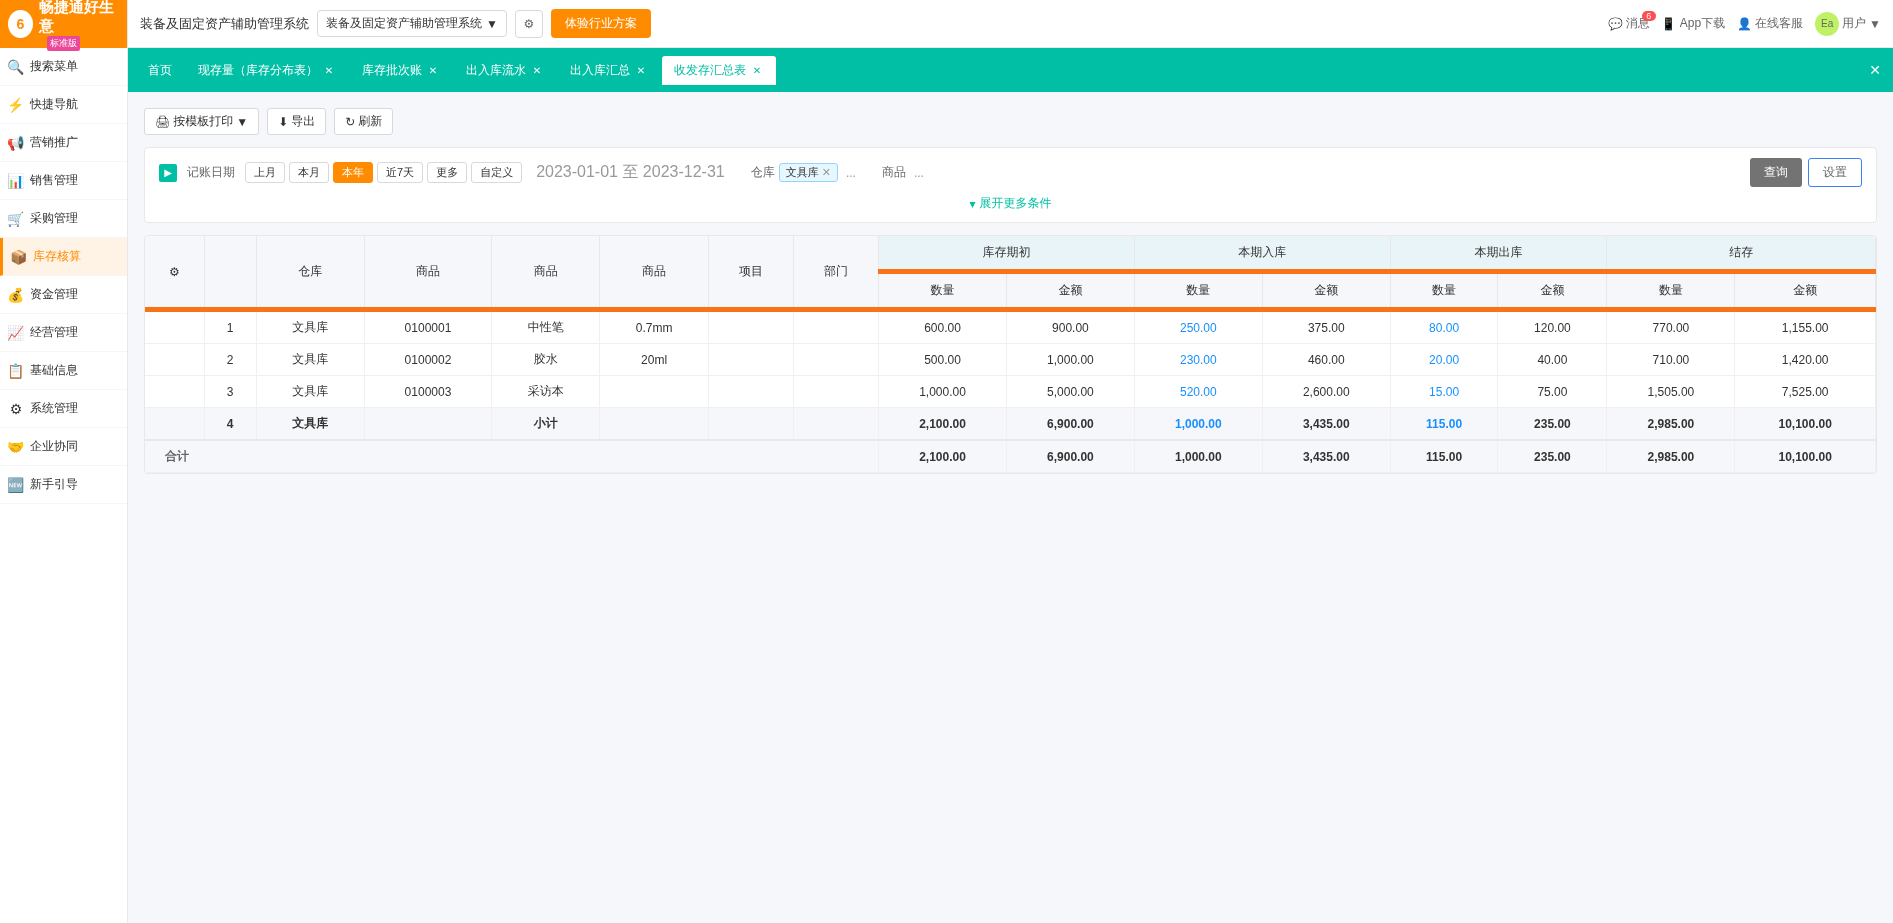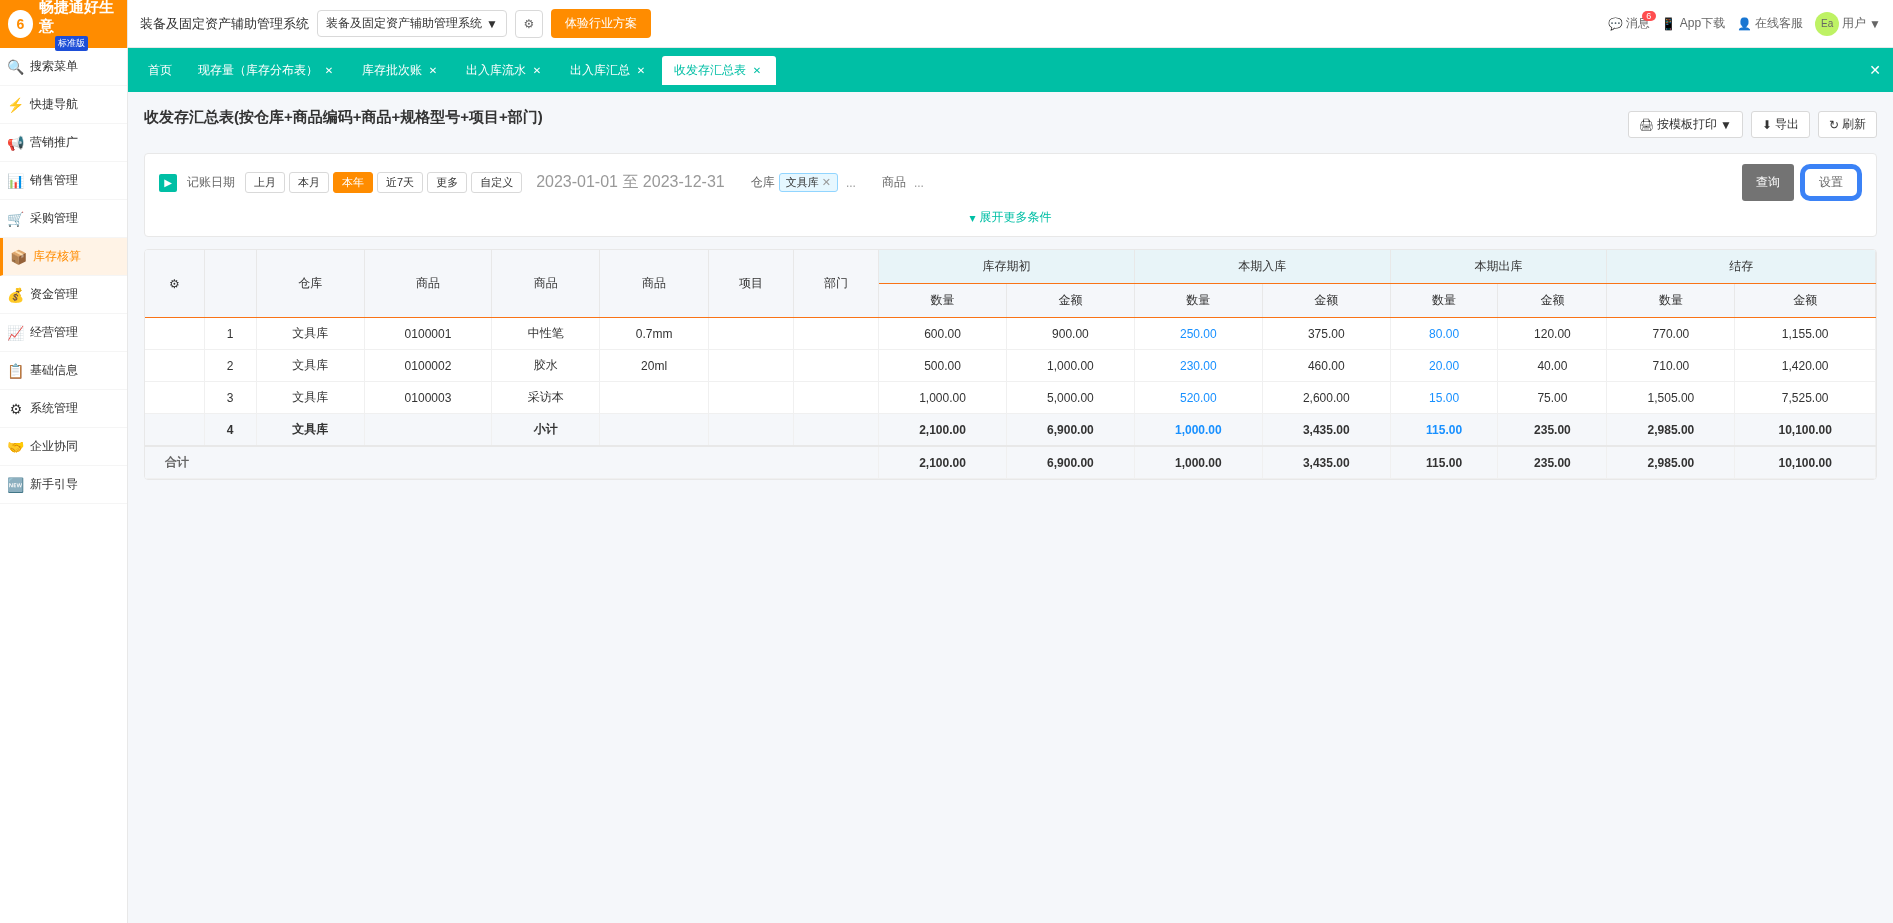--- a/index.html
+++ b/index.html
@@ -2,21 +2,21 @@
 <html><head>
   <meta charset="utf-8">
   <style>
     * { margin: 0; padding: 0; box-sizing: border-box; }
     body { font-family: 'Microsoft YaHei', sans-serif; font-size: 12px; background: #f5f5f5; display: flex; height: 923px; overflow: hidden; }
 
     
     .sidebar { width: 128px; background: #fff; border-right: 1px solid #e8e8e8; display: flex; flex-direction: column; flex-shrink: 0; }
     .sidebar-logo { background: #ff8c00; padding: 10px 8px; display: flex; align-items: center; gap: 6px; height: 48px; }
     .sidebar-logo-icon { width: 28px; height: 28px; background: #fff; border-radius: 50%; display: flex; align-items: center; justify-content: center; color: #ff8c00; font-weight: bold; font-size: 14px; }
-    .sidebar-logo-badge { background: #1d4ed8; color: #fff; font-size: 9px; padding: 1px 3px; border-radius: 2px; margin-left: 16px; }
+    .sidebar-logo-badge { background: #ec4899; color: #fff; font-size: 9px; padding: 1px 3px; border-radius: 2px; margin-left: 8px; }
     .sidebar-item { padding: 10px 8px; display: flex; align-items: center; gap: 6px; cursor: pointer; color: #333; font-size: 12px; border-bottom: 1px solid #f5f5f5; }
     .sidebar-item.active { background: #fff3e6; color: #ff8c00; border-left: 3px solid #ff8c00; }
     .sidebar-item-icon { width: 16px; height: 16px; display: flex; align-items: center; justify-content: center; font-size: 14px; }
 
     
     .main { flex: 1; display: flex; flex-direction: column; overflow: hidden; }
 
     
     .topbar { height: 48px; background: #fff; border-bottom: 1px solid #e8e8e8; display: flex; align-items: center; padding: 16px 12px; gap: 8px; justify-content: space-between; }
     .topbar-left { display: flex; align-items: center; gap: 8px; }
@@ -47,28 +47,28 @@
     .filter-btn { padding: 2px 8px; border: 1px solid #d9d9d9; border-radius: 3px; cursor: pointer; font-size: 11px; color: #333; background: #fff; }
     .filter-btn.active { background: #ff8c00; color: #fff; border-color: #ff8c00; }
     .filter-date-range { color: #999; font-size: 16px; margin-left: 4px; }
     .filter-warehouse { display: flex; align-items: center; gap: 4px; margin-left: 16px; }
     .filter-tag { background: #e6f7ff; border: 1px solid #91d5ff; border-radius: 3px; padding: 1px 6px; display: flex; align-items: center; gap: 3px; font-size: 11px; color: #333; }
     .filter-tag-close { cursor: pointer; color: #999; }
     .filter-more { color: #999; font-size: 12px; cursor: pointer; margin-left: 4px; }
     .filter-product { display: flex; align-items: center; gap: 4px; margin-left: 16px; }
     .filter-actions { display: flex; gap: 6px; margin-left: auto; }
     .btn-query { background: #737373; color: #fff; border: none; padding: 5px 14px; border-radius: 3px; cursor: pointer; font-size: 12px; }
-    .btn-settings { background: #fff; color: #666; border: 5px solid #3b82f6; padding: 5px 14px; border-radius: 10px; cursor: pointer; font-size: 12px; }
+    .btn-settings { background: #fff; color: #666; border: 1px solid #3b82f6; padding: 5px 14px; border-radius: 3px; cursor: pointer; font-size: 12px; }
     .expand-btn { display: flex; align-items: center; gap: 4px; color: #00bfa5; cursor: pointer; font-size: 12px; margin-top: 8px; justify-content: center; }
     .toolbar-btn { border: 1px solid #d9d9d9; background: #fff; padding: 4px 10px; border-radius: 3px; cursor: pointer; font-size: 12px; color: #333; display: flex; align-items: center; gap: 3px; }
 
     .table-container { background: #fff; border: 1px solid #e8e8e8; border-radius: 4px; overflow: hidden; }
     table { width: 100%; border-collapse: collapse; font-size: 12px; }
     thead tr { background: #f5f7fa; }
-    th { padding: 8px 10px; text-align: center; border-bottom: 1px solid #f97316; border-right: 1px solid #e8e8e8; color: #333; font-weight: 500; white-space: nowrap; }
+    th { padding: 8px 10px; text-align: center; border-bottom: 5px solid #f97316; border-right: 1px solid #e8e8e8; color: #333; font-weight: 500; white-space: nowrap; }
     th.group-header { background: #e8f4f8; }
     td { padding: 7px 10px; text-align: center; border-bottom: 1px solid #f0f0f0; border-right: 1px solid #f0f0f0; color: #333; white-space: nowrap; }
     tr.subtotal td { background: #f5f7fa; font-weight: bold; }
     .link-text { color: #1890ff; cursor: pointer; }
     td:first-child { color: #666; }
     .tfoot-row td { background: #f5f7fa; font-weight: bold; border-top: 2px solid #e8e8e8; }
 
     .settings-arrow { display: inline-flex; width: 18px; height: 18px; background: #00bfa5; color: #fff; border-radius: 2px; align-items: center; justify-content: center; cursor: pointer; font-size: 10px; }
   </style>
 </head>
@@ -199,21 +199,20 @@
           <span>收发存汇总表</span>
           <span class="tab-close">✕</span>
         </div>
       </div>
     <span class="tabbar-end-close">✕</span>
   </div>
 
   <div class="content">
 
     <div style="display:flex;align-items:center;justify-content:space-between;margin-bottom:12px;">
-      <h2 class="page-title">收发存汇总表(按仓库+商品编码+商品+规格型号+项目+部门)</h2>
       <div style="display:flex;gap:8px;align-items:center;">
         <button class="toolbar-btn">
           <span>🖨</span>
           <span>按模板打印</span>
           <span>▼</span>
         </button>
         <button class="toolbar-btn">
           <span>⬇</span>
           <span>导出</span>
         </button>

